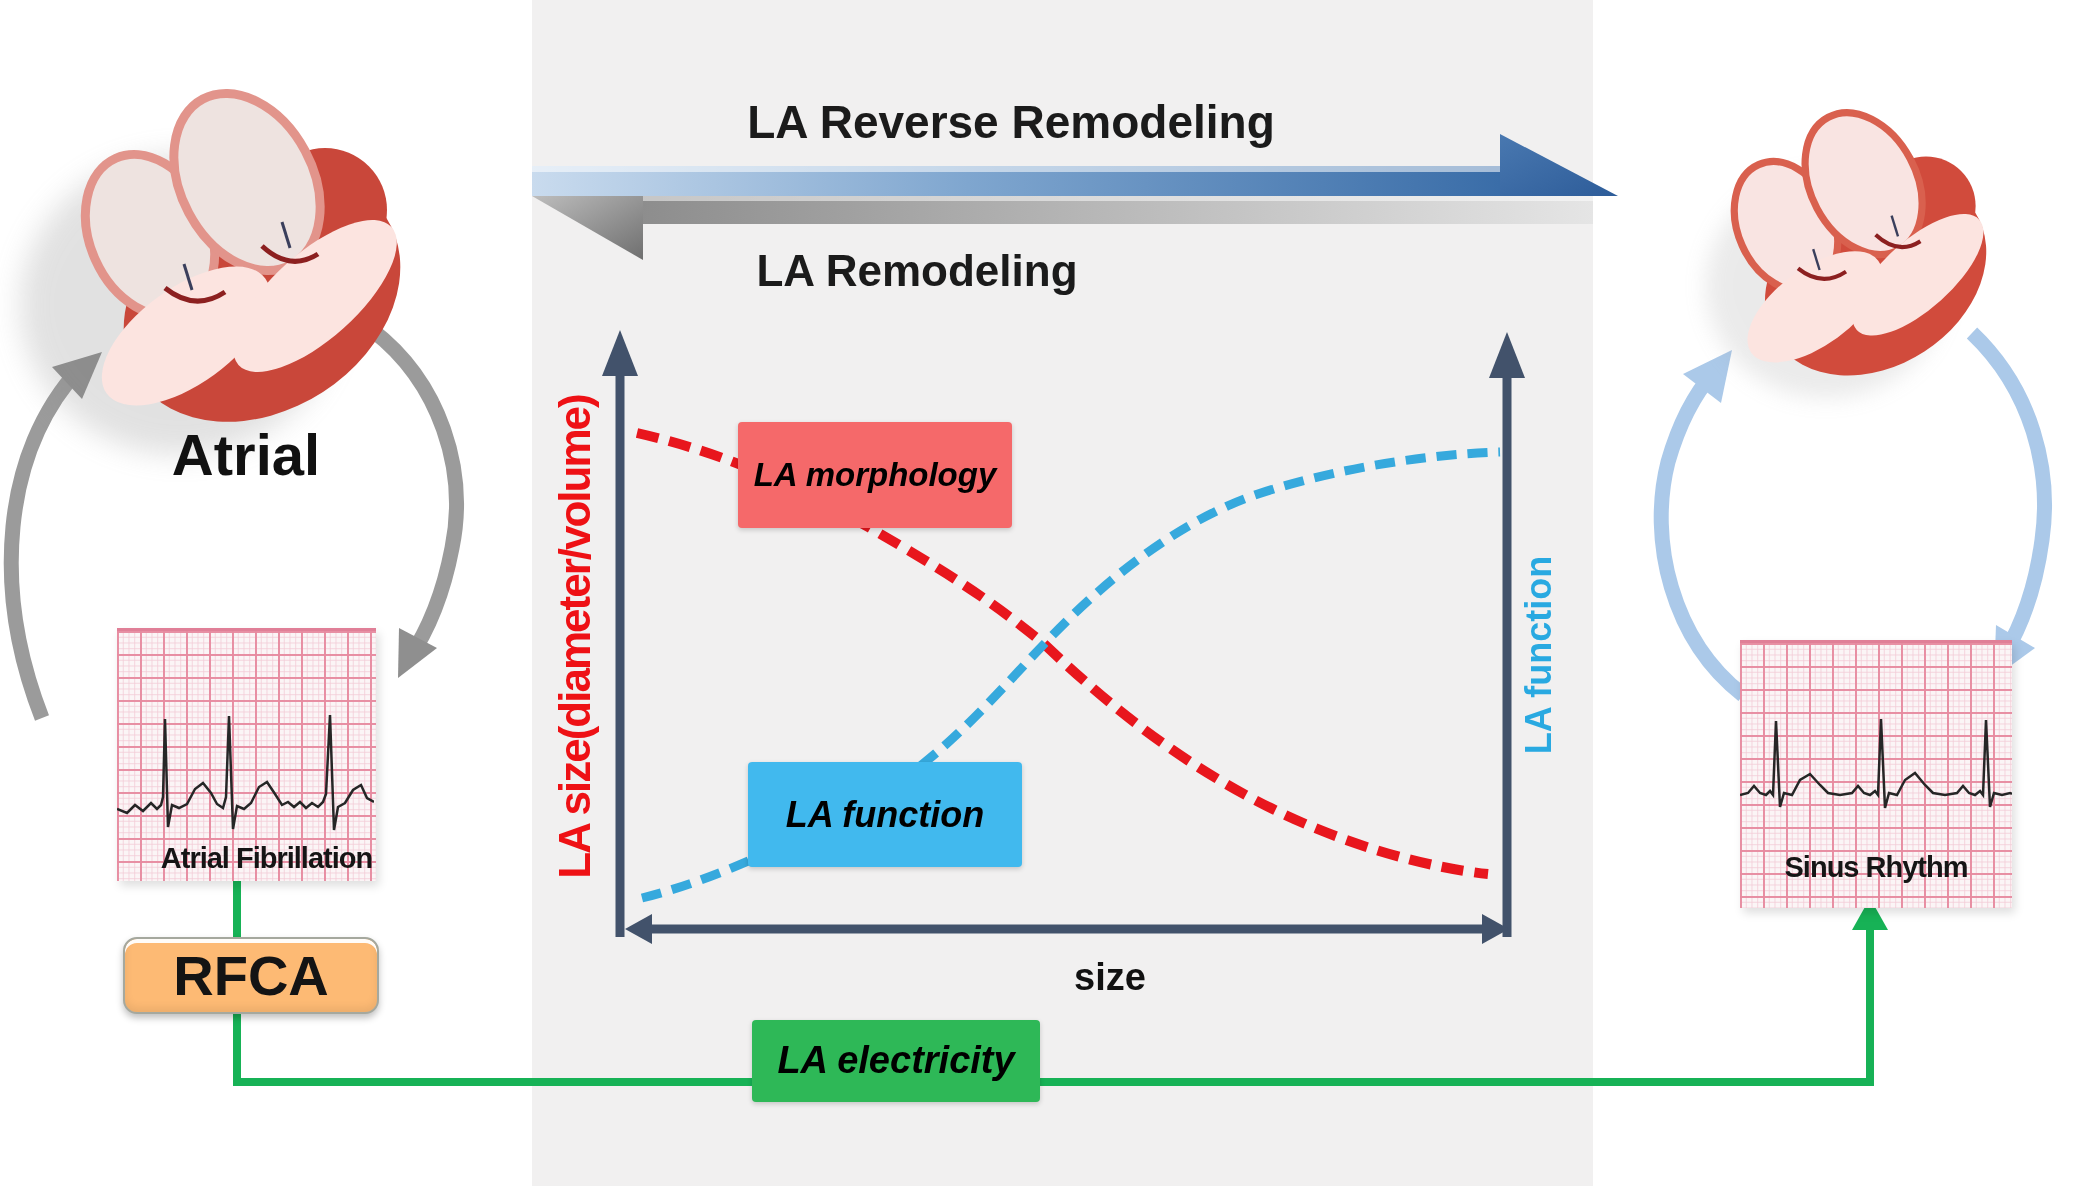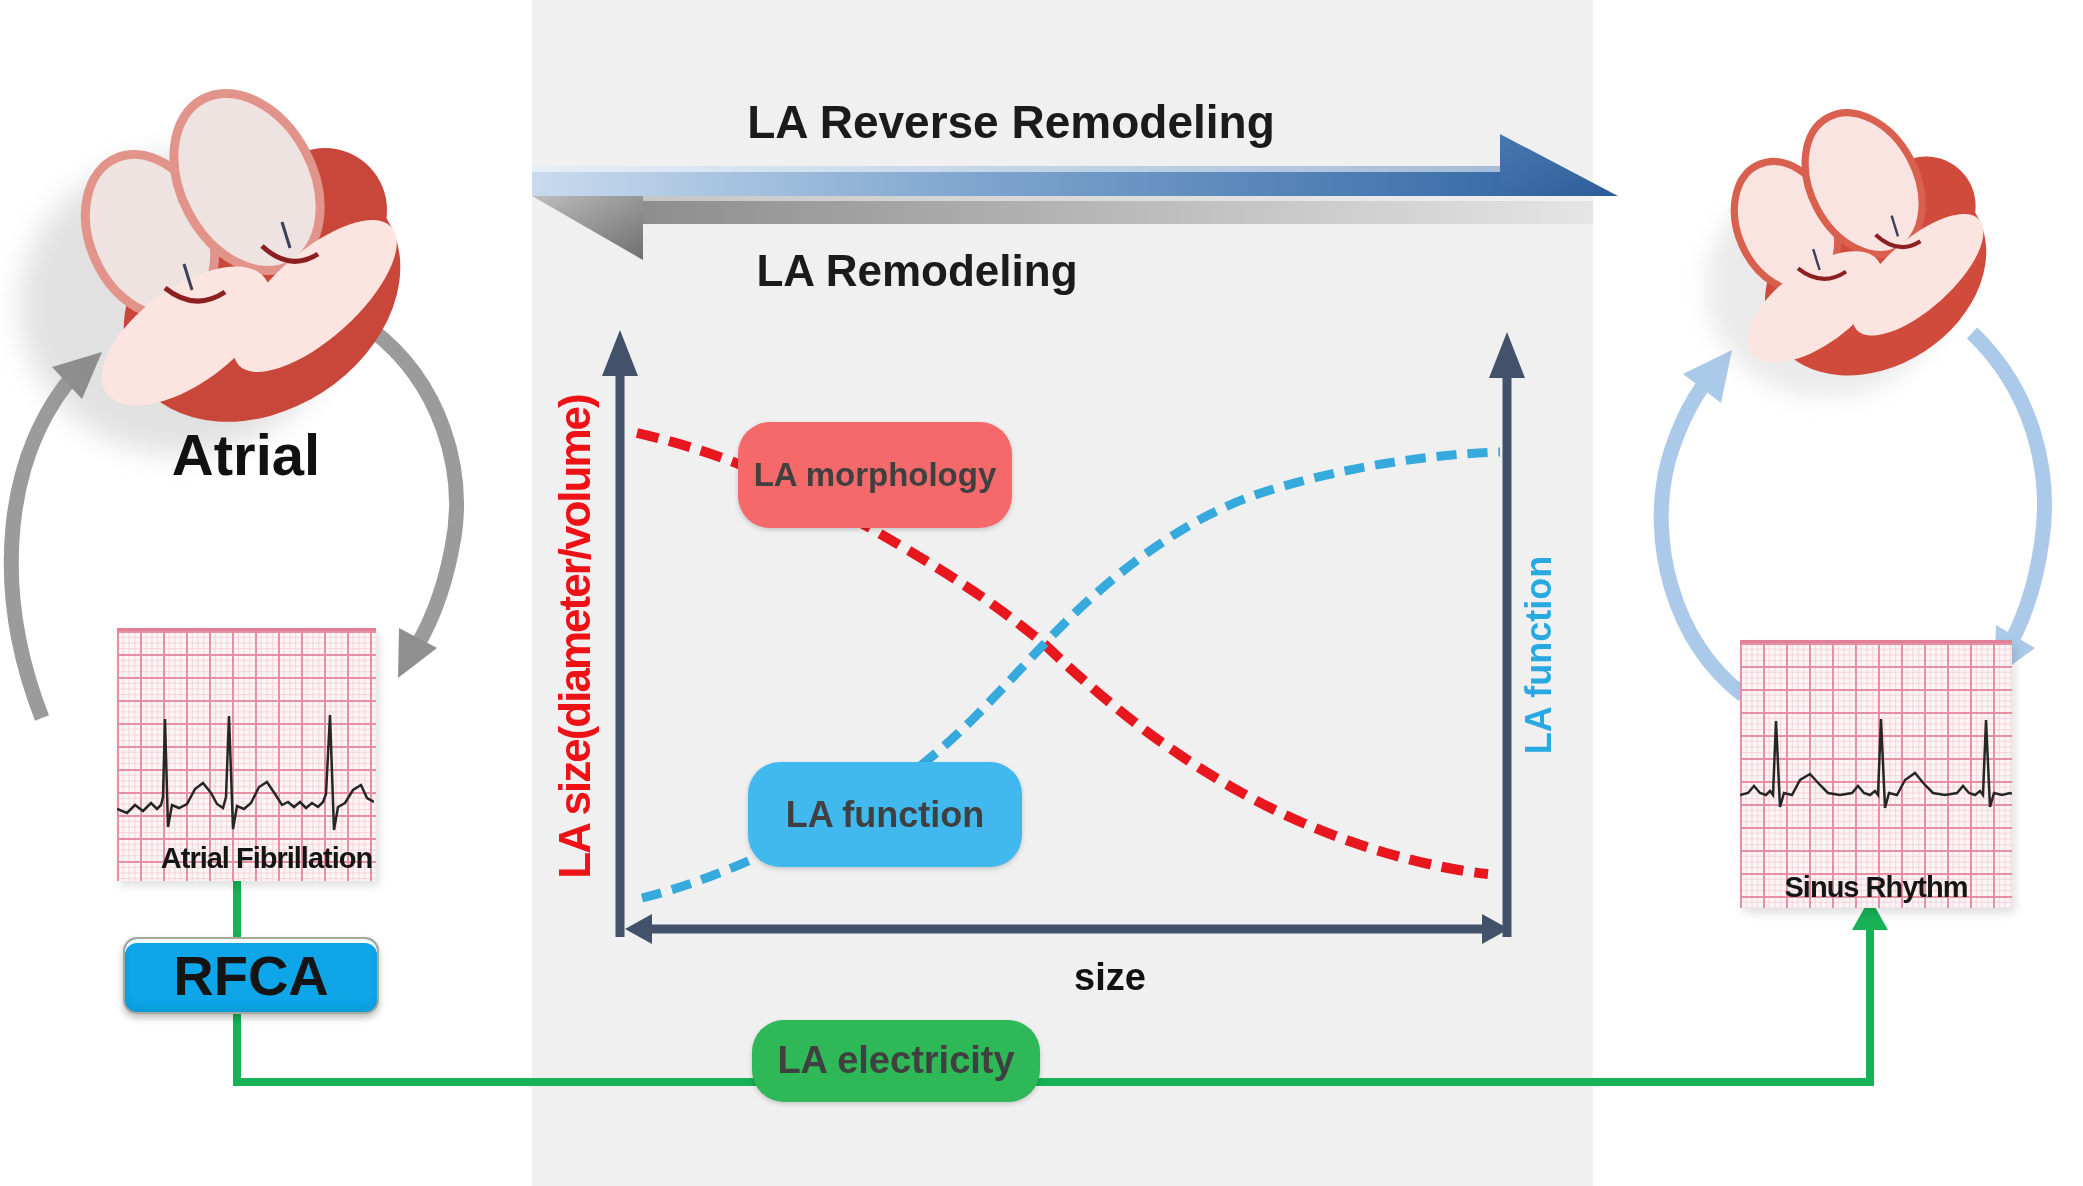--- a/index.html
+++ b/index.html
@@ -10,22 +10,22 @@
   #gfx{left:0;top:0;width:2083px;height:1186px;}
   .lbl{font-weight:bold;white-space:nowrap;line-height:1.1;}
   .center{transform:translate(-50%,-50%);}
   .rot{transform:translate(-50%,-50%) rotate(-90deg);}
   #title-reverse{left:1011px;top:122px;font-size:46px;color:#1b1b1b;}
   #title-remodel{left:917px;top:271px;font-size:44px;color:#1b1b1b;}
   #ylabel-left{left:575px;top:637px;font-size:44px;letter-spacing:-2px;}
   #ylabel-right{left:1539px;top:655px;font-size:36px;}
   #xlabel-time{left:1110px;top:978px;font-size:38px;color:#111;}
   #hfpef{left:246px;top:455px;font-size:58px;color:#111;}
-  .chip{display:flex;align-items:center;justify-content:center;color:#404040;
-        border-radius:32px;box-shadow:0 2px 5px rgba(0,0,0,.18);}
+  .chip{display:flex;align-items:center;justify-content:center;color:#000000;
+        border-radius:4px;box-shadow:0 2px 5px rgba(0,0,0,.18);font-style:italic;}
   #chip-morph{left:738px;top:422px;width:274px;height:106px;font-size:33px;}
   #chip-func{left:748px;top:762px;width:274px;height:105px;font-size:36px;}
   #chip-elec{left:752px;top:1020px;width:288px;height:82px;font-size:38px;}
   #rfca{left:123px;top:937px;width:252px;height:73px;border-radius:14px;
         border:2px solid #a5a89e;display:flex;align-items:center;justify-content:center;
         font-size:56px;color:#141414;
         box-shadow:inset 0 4px 0 rgba(255,255,255,.95), inset 0 -4px 8px rgba(0,0,0,.08), 0 4px 7px rgba(0,0,0,.25);}
   .ecg{background:
        linear-gradient(to right, rgba(231,139,160,.95) 2px, transparent 2px),
        linear-gradient(to bottom, rgba(231,139,160,.95) 2px, transparent 2px),
@@ -33,21 +33,21 @@
        linear-gradient(to bottom, rgba(243,204,215,.85) 1px, transparent 1px),
        #fbf5f6;
        background-size:23px 23px,23px 23px,5.75px 5.75px,5.75px 5.75px;
        border-top:3px solid #e07f97;
        box-shadow:3px 5px 9px rgba(0,0,0,.13);}
   #ecg-left{left:117px;top:628px;width:239px;height:250px;padding-left:20px;}
   #ecg-right{left:1740px;top:640px;width:272px;height:265px;}
   .ecg svg{position:absolute;left:0;top:0;}
   .ecg-label{position:absolute;width:100%;text-align:center;font-weight:bold;color:#151515;}
   #ecg-left .ecg-label{bottom:6px;font-size:29px;letter-spacing:-1px;}
-  #ecg-right .ecg-label{bottom:4px;font-size:29px;letter-spacing:-1px;text-align:center;}
+  #ecg-right .ecg-label{bottom:24px;font-size:29px;letter-spacing:-1px;text-align:center;}
 </style>
 </head>
 <body>
 
 <div id="stage">
 
   <div id="panel" class="abs"></div>
 
   <svg id="gfx" class="abs" width="2083" height="1186" viewBox="0 0 2083 1186">
     <defs>
@@ -161,21 +161,21 @@
 
   <div id="hfpef" class="abs lbl center">Atrial</div>
 
   <div id="ecg-left" class="abs ecg">
     <svg width="257" height="250" viewBox="0 0 257 250">
       <polyline fill="none" stroke="#262626" stroke-width="2.5" points="0,178 10,182 18,174 26,180 34,172 40,178 44,174 46,166 48,88 51,196 55,174 62,177 70,173 78,158 86,152 94,162 100,173 106,177 109,166 112,85 116,198 120,175 127,178 134,172 142,156 150,151 158,163 165,174 171,171 177,176 183,171 189,177 195,172 201,176 206,171 209,163 213,84 217,199 221,176 228,172 236,159 244,154 250,167 257,171"></polyline>
     </svg>
     <div class="ecg-label">Atrial Fibrillation</div>
   </div>
 
-  <div id="rfca" class="abs lbl" style="background: #0ea5e9;">RFCA</div>
+  <div id="rfca" class="abs lbl" style="background: #fdba74;">RFCA</div>
 
   <div id="ecg-right" class="abs ecg">
     <svg width="272" height="265" viewBox="0 0 272 265">
       <polyline fill="none" stroke="#262626" stroke-width="2.5" points="0,152 8,150 14,143 20,150 26,152 30,148 33,152 36,78 40,164 44,150 52,152 60,137 70,131 80,142 88,150 100,152 112,150 118,143 124,150 130,152 135,148 138,152 141,76 145,165 149,150 157,152 165,137 175,130 185,142 193,150 205,152 217,150 223,143 229,150 235,152 240,148 243,152 246,77 250,164 254,150 262,152 270,150 272,151"></polyline>
     </svg>
     <div class="ecg-label">Sinus Rhythm</div>
   </div>
 
 </div>
 

